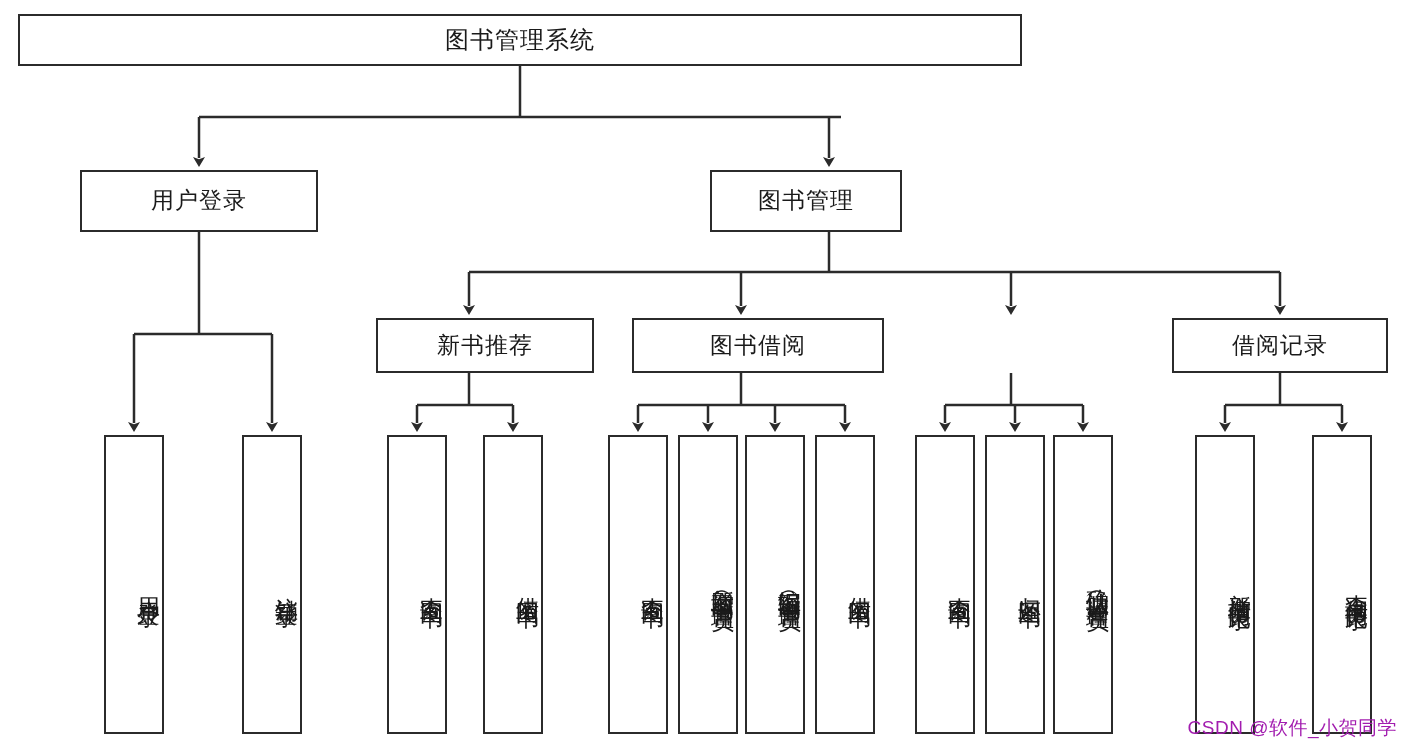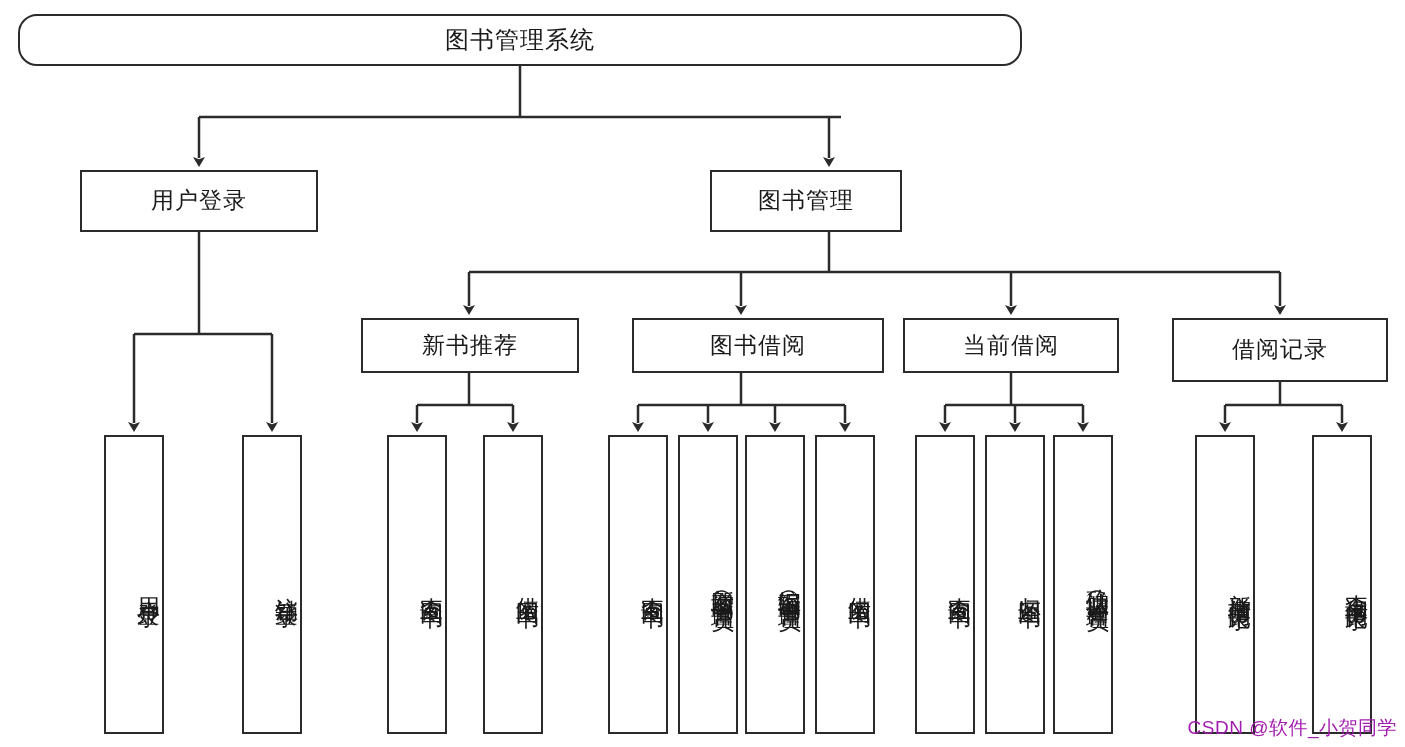--- a/index.html
+++ b/index.html
@@ -117,41 +117,38 @@
       <path d="M1015,405 L1015,423" marker-end="url(#arrow)"></path>
       <path d="M1083,405 L1083,423" marker-end="url(#arrow)"></path>
 
       <path d="M1280,373 L1280,405"></path>
       <path d="M1225,405 L1342,405"></path>
       <path d="M1225,405 L1225,423" marker-end="url(#arrow)"></path>
       <path d="M1342,405 L1342,423" marker-end="url(#arrow)"></path>
     </g>
   </svg>
 
-  <div class="node h root" style="left:18px; top:14px; width:1004px; height:52px;border-radius:19px;">
+  <div class="node h root" style="left:18px; top:14px; width:1004px; height:52px;">
     <span>图书管理系统</span>
   </div>
 
   <div class="node h" style="left:80px; top:170px; width:238px; height:62px;">
     <span>用户登录</span>
   </div>
   <div class="node h" style="left:710px; top:170px; width:192px; height:62px;">
     <span>图书管理</span>
   </div>
 
-  <div class="node h" style="left:361px; top:318px; width:218px; height:55px;">
+  <div class="node h" style="left:376px; top:318px; width:218px; height:55px;">
     <span>新书推荐</span>
   </div>
   <div class="node h" style="left:632px; top:318px; width:252px; height:55px;">
     <span>图书借阅</span>
   </div>
-  <div class="node h" style="left:903px; top:318px; width:216px; height:55px;">
-    <span>当前借阅</span>
-  </div>
-  <div class="node h" style="left:1172px; top:318px; width:216px; height:64px;">
+  <div class="node h" style="left:1172px; top:318px; width:216px; height:55px;">
     <span>借阅记录</span>
   </div>
 
   <div class="node v" style="left:104px; top:435px; width:60px; height:299px;">
     <span class="vtext">用户登录</span>
   </div>
   <div class="node v" style="left:242px; top:435px; width:60px; height:299px;">
     <span class="vtext">注销登录</span>
   </div>
   <div class="node v" style="left:387px; top:435px; width:60px; height:299px;">

